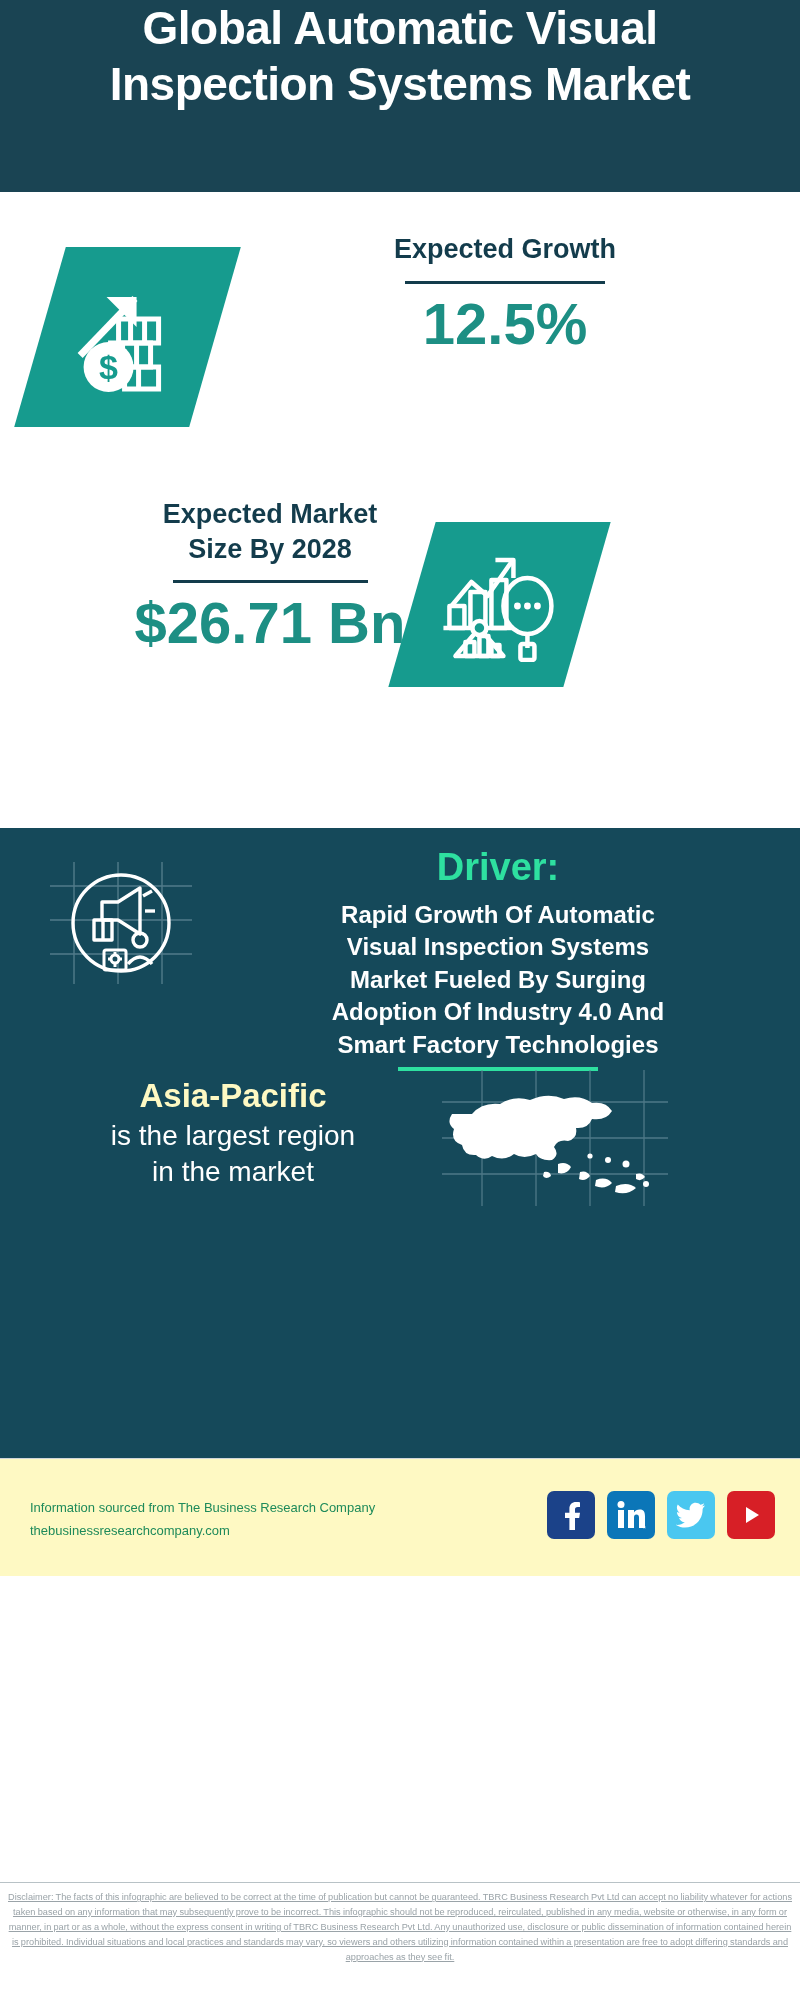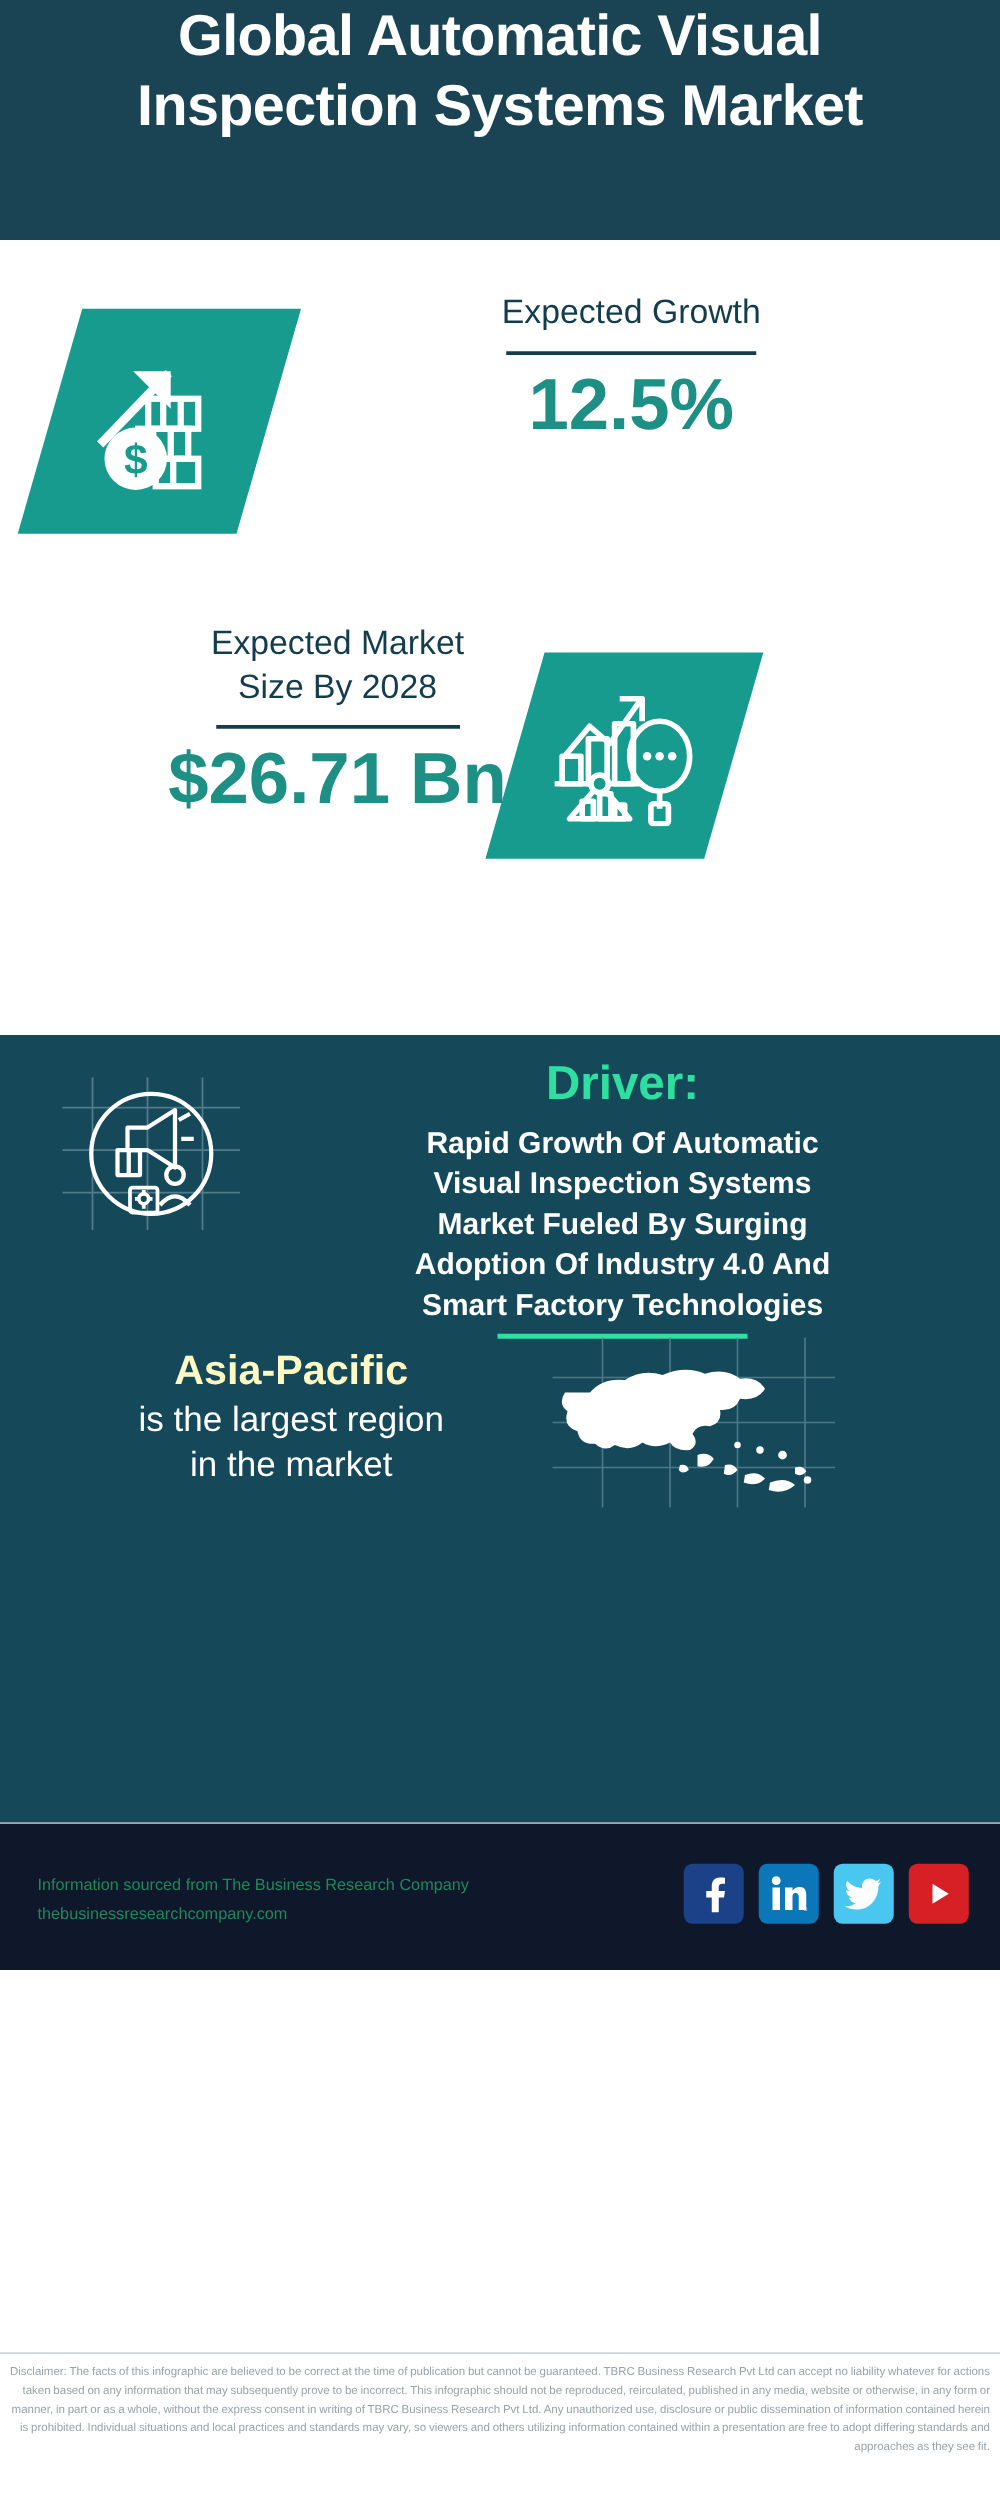--- a/index.html
+++ b/index.html
@@ -35,21 +35,21 @@
     background:#169b8e;
     transform:skewX(-16deg);
     display:flex; align-items:center; justify-content:center;
   }
   .para svg { transform:skewX(16deg); }
 
   .stat-block { position:absolute; text-align:center; }
   .stat-label {
     color:#133c4c;
     font-size:27px;
-    font-weight:normal;
+    font-weight:bold;
     line-height:1.28;
   }
   .stat-rule {
     height:3px; background:#133c4c;
     margin:14px auto 10px auto;
   }
   .stat-value {
     color:#1d8f84;
     font-size:58px;
     font-weight:bold;
@@ -88,21 +88,21 @@
   .region-name {
     color:#fef9c3; font-size:33px; font-weight:bold;
     line-height:1.2; margin-bottom:2px;
   }
   .region-sub {
     color:#ffffff; font-size:28px; line-height:1.3; font-weight:normal;
   }
 
   
   .footer {
-    position:relative; height:118px; background:#0f172a;
+    position:relative; height:118px; background:#fef9c3;
     border-top:1px solid #cfd6d9;
   }
   .footer-text {
     position:absolute; left:30px; top:38px;
     color:#1e8a5a; font-size:13px; line-height:1.75;
   }
   .socials { position:absolute; right:25px; top:32px; display:flex; gap:12px; }
   .sicon {
     width:48px; height:48px; border-radius:7px;
     display:flex; align-items:center; justify-content:center;
@@ -113,21 +113,21 @@
   .s-yt { background:#d71f26; }
 
   
   .disclaimer {
     position:absolute; left:0; top:1882px; width:800px; height:118px;
     background:#ffffff; border-top:1px solid #b8c2c6;
     padding:7px 8px 0 8px;
   }
   .disclaimer p {
     color:#9aa3a8; font-size:9.2px; line-height:1.62;
-    text-align:right; word-spacing:-0.3px;
+    text-align:center; word-spacing:-0.3px;text-decoration:underline;
   }
 </style>
 </head>
 <body>
 
 <div class="header">
   <div class="header-title">Global Automatic Visual Inspection Systems Market</div>
 </div>
 
 <div class="white-zone">

